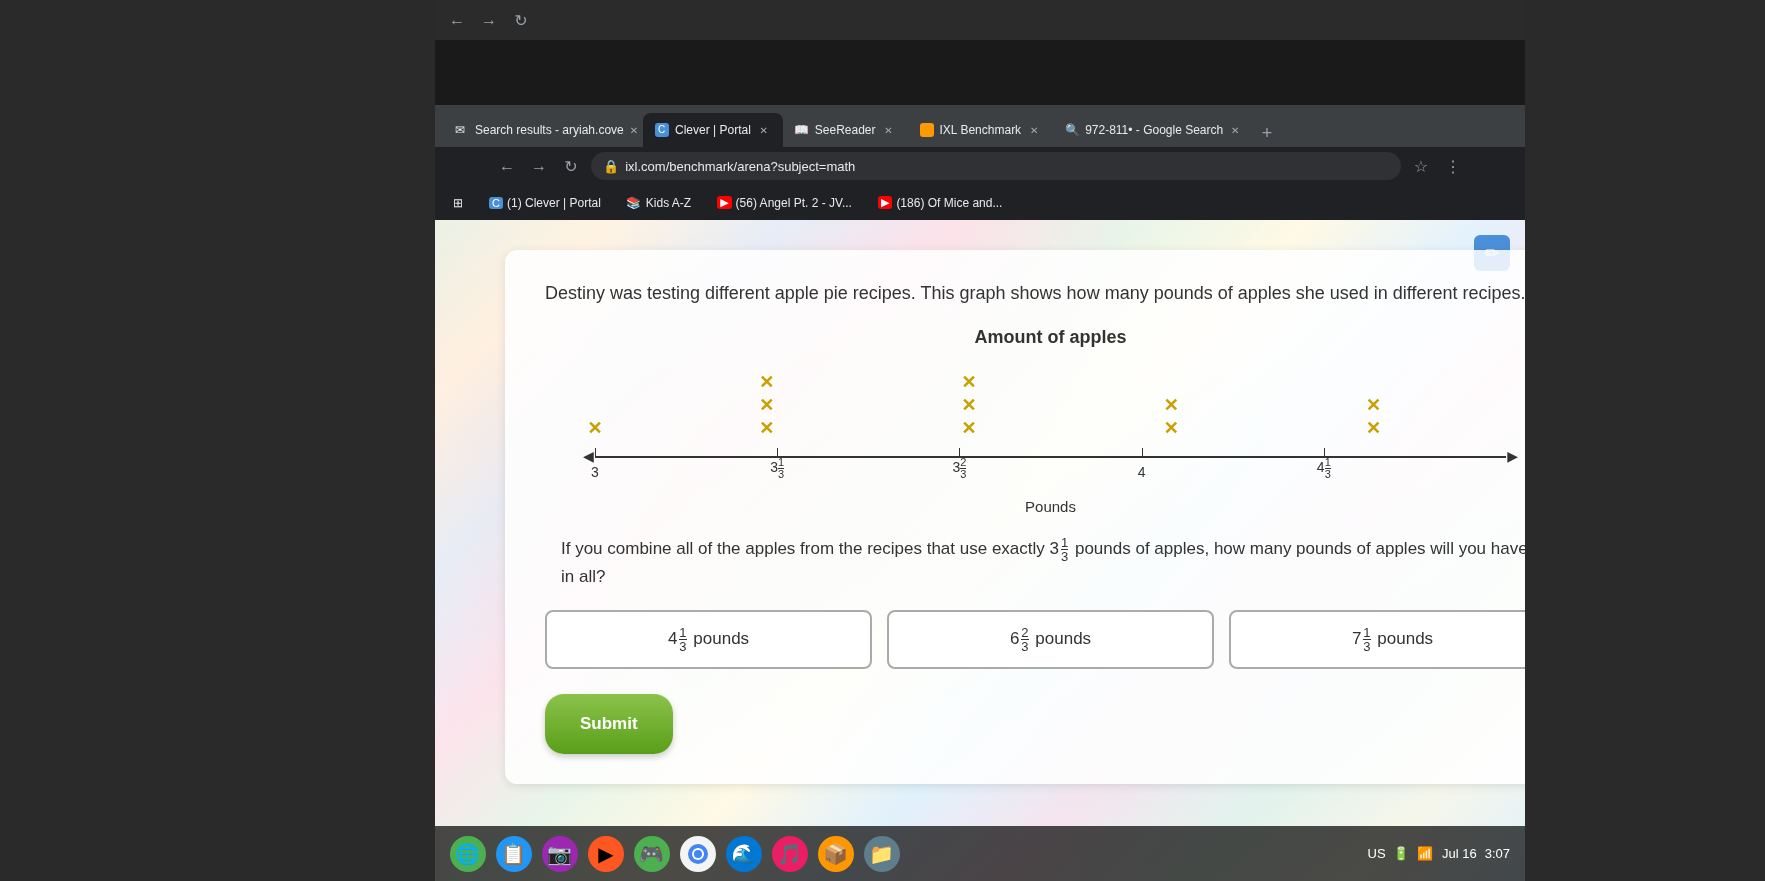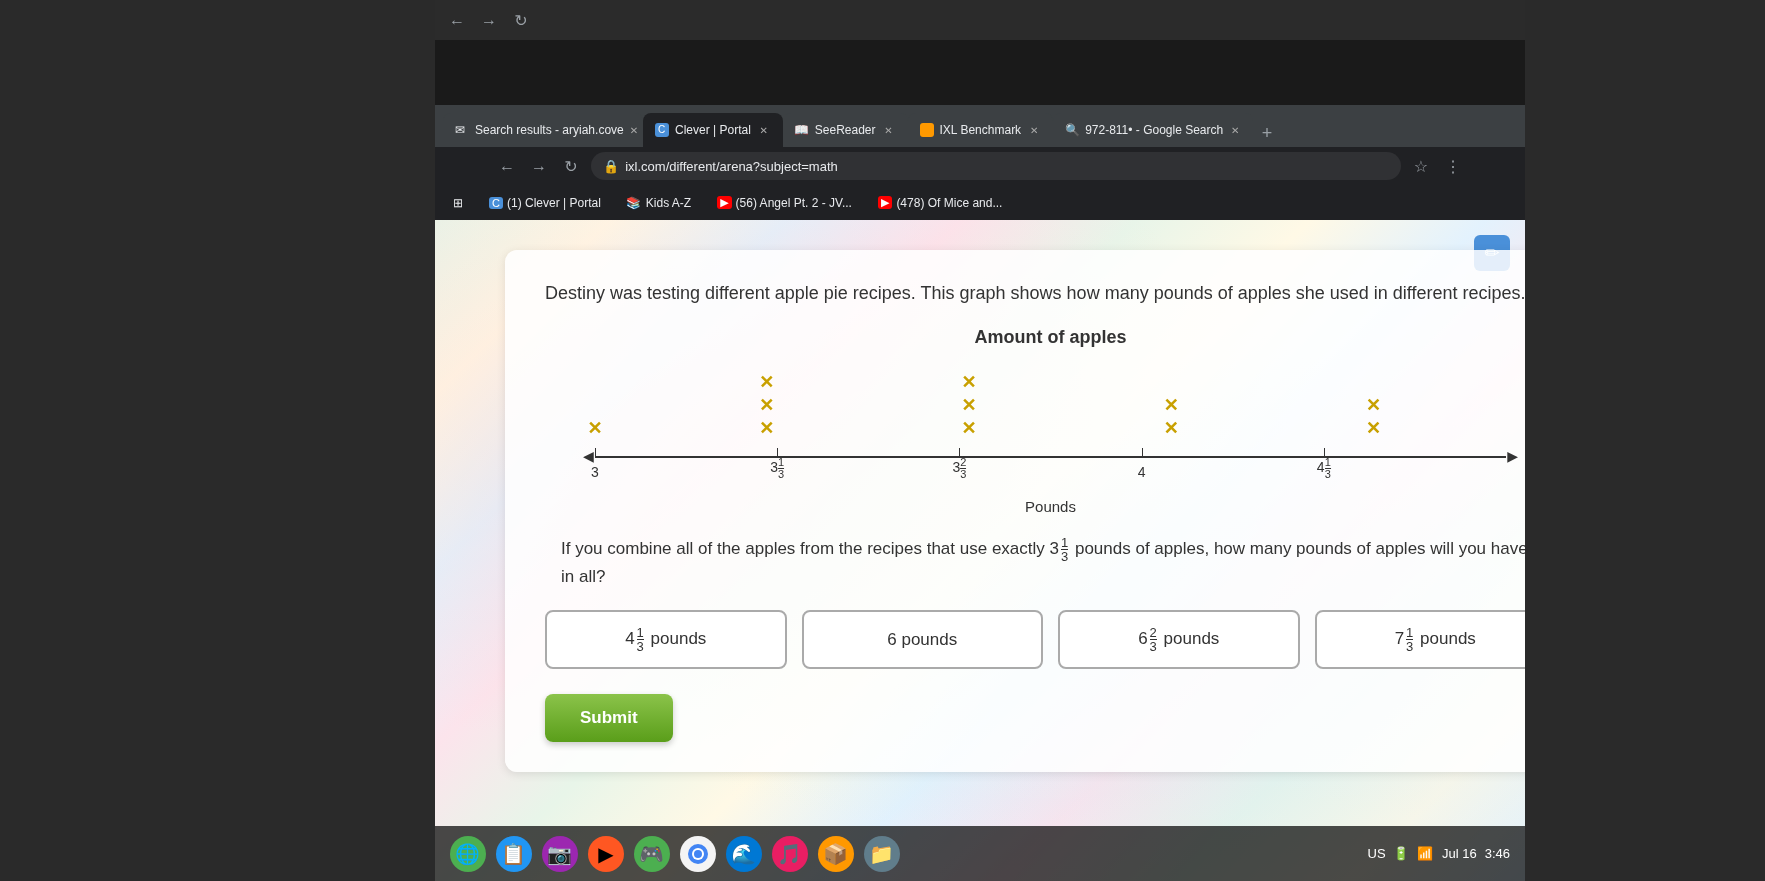--- a/index.html
+++ b/index.html
@@ -275,22 +275,22 @@
       text-align: center;
       cursor: pointer;
       color: #333;
     }
 
     
     .submit-btn {
       background: linear-gradient(180deg, #8bc34a, #5a9e1a);
       color: white;
       border: none;
-      border-radius: 8px;
-      padding: 14px 35px;
+      border-radius: 19px;
+      padding: 20px 35px;
       font-size: 17px;
       font-weight: bold;
       cursor: pointer;
       box-shadow: 0 3px 6px rgba(0,0,0,0.2);
     }
 
     
     .taskbar {
       position: absolute;
       bottom: 0; left: 435px;
@@ -380,21 +380,21 @@
   </div>
   <div class="tab-add-btn">+</div>
 </div>
 
 <div class="address-bar">
   <div class="nav-btn">←</div>
   <div class="nav-btn">→</div>
   <div class="nav-btn">↻</div>
   <div class="address-input">
     <span>🔒</span>
-    <span>ixl.com/different/arena?subject=math</span>
+    <span>ixl.com/benchmark/arena?subject=math</span>
   </div>
   <div class="nav-btn">☆</div>
   <div class="nav-btn">⋮</div>
 </div>
 
 <div class="bookmarks-bar">
   <div class="bookmark-item">
     <span>⊞</span>
   </div>
   <div class="bookmark-item">
@@ -404,21 +404,21 @@
   <div class="bookmark-item">
     <span>📚</span>
     <span>Kids A-Z</span>
   </div>
   <div class="bookmark-item">
     <span style="background:red;color:white;border-radius:3px;padding:0 3px;font-size:11px;">▶</span>
     <span>(56) Angel Pt. 2 - JV...</span>
   </div>
   <div class="bookmark-item">
     <span style="background:red;color:white;border-radius:3px;padding:0 3px;font-size:11px;">▶</span>
-    <span>(478) Of Mice and...</span>
+    <span>(186) Of Mice and...</span>
   </div>
 </div>
 
 <div class="main-content">
   <div class="swirl-overlay"></div>
 
   <div class="pencil-btn">✏</div>
 
   <div class="question-card">
 
@@ -491,23 +491,20 @@
         </span> pounds of apples, how many pounds of apples will you have in all?
     </div>
 
     
     <div class="answer-choices">
       <button class="answer-btn">
         4<span style="display:inline-flex;flex-direction:column;font-size:13px;vertical-align:middle;line-height:1;margin:0 2px;">
             <span style="border-bottom:1px solid #333;text-align:center;">1</span>
             <span style="text-align:center;">3</span>
           </span> pounds
-      </button>
-      <button class="answer-btn">
-        6 pounds
       </button>
       <button class="answer-btn">
         6<span style="display:inline-flex;flex-direction:column;font-size:13px;vertical-align:middle;line-height:1;margin:0 2px;">
             <span style="border-bottom:1px solid #333;text-align:center;">2</span>
             <span style="text-align:center;">3</span>
           </span> pounds
       </button>
       <button class="answer-btn">
         7<span style="display:inline-flex;flex-direction:column;font-size:13px;vertical-align:middle;line-height:1;margin:0 2px;">
             <span style="border-bottom:1px solid #333;text-align:center;">1</span>
@@ -537,15 +534,15 @@
   <div class="taskbar-icon" style="background:#0078d4;">🌊</div>
   <div class="taskbar-icon" style="background:#E91E63;">🎵</div>
   <div class="taskbar-icon" style="background:#FF9800;">📦</div>
   <div class="taskbar-icon" style="background:#607D8B;">📁</div>
 
   <div class="taskbar-right">
     <span>US</span>
     <span>🔋</span>
     <span>📶</span>
     <span>Jul 16</span>
-    <span>3:46</span>
+    <span>3:07</span>
   </div>
 </div>
 
 </body></html>

